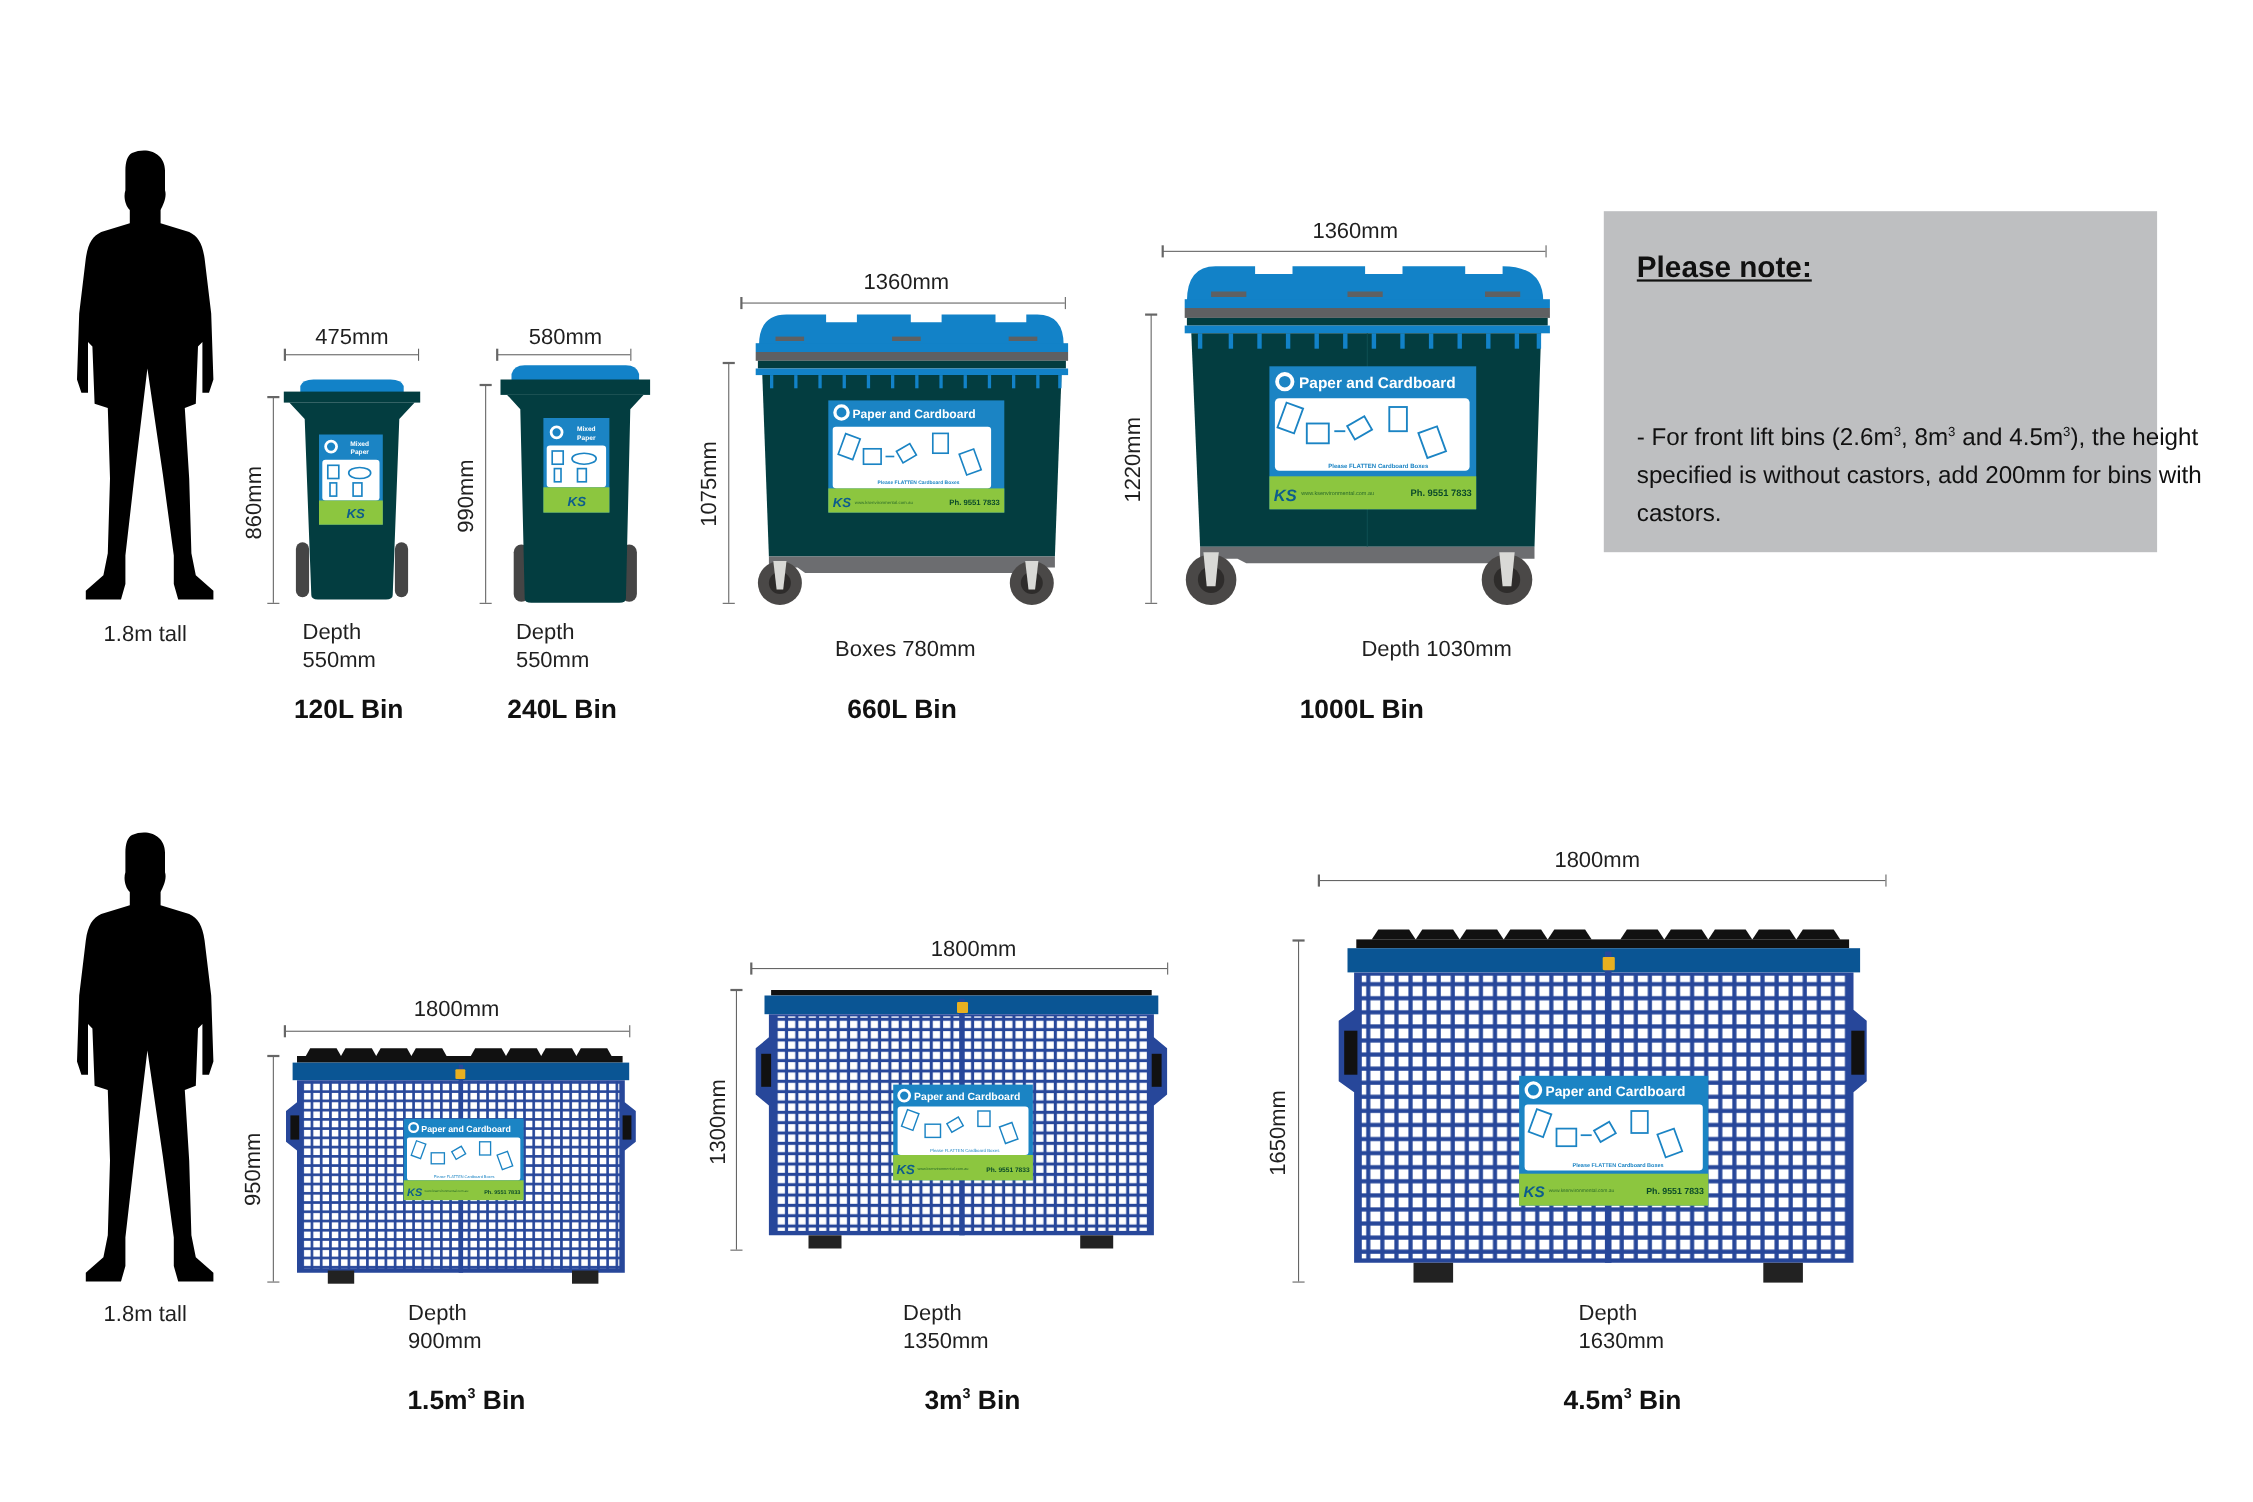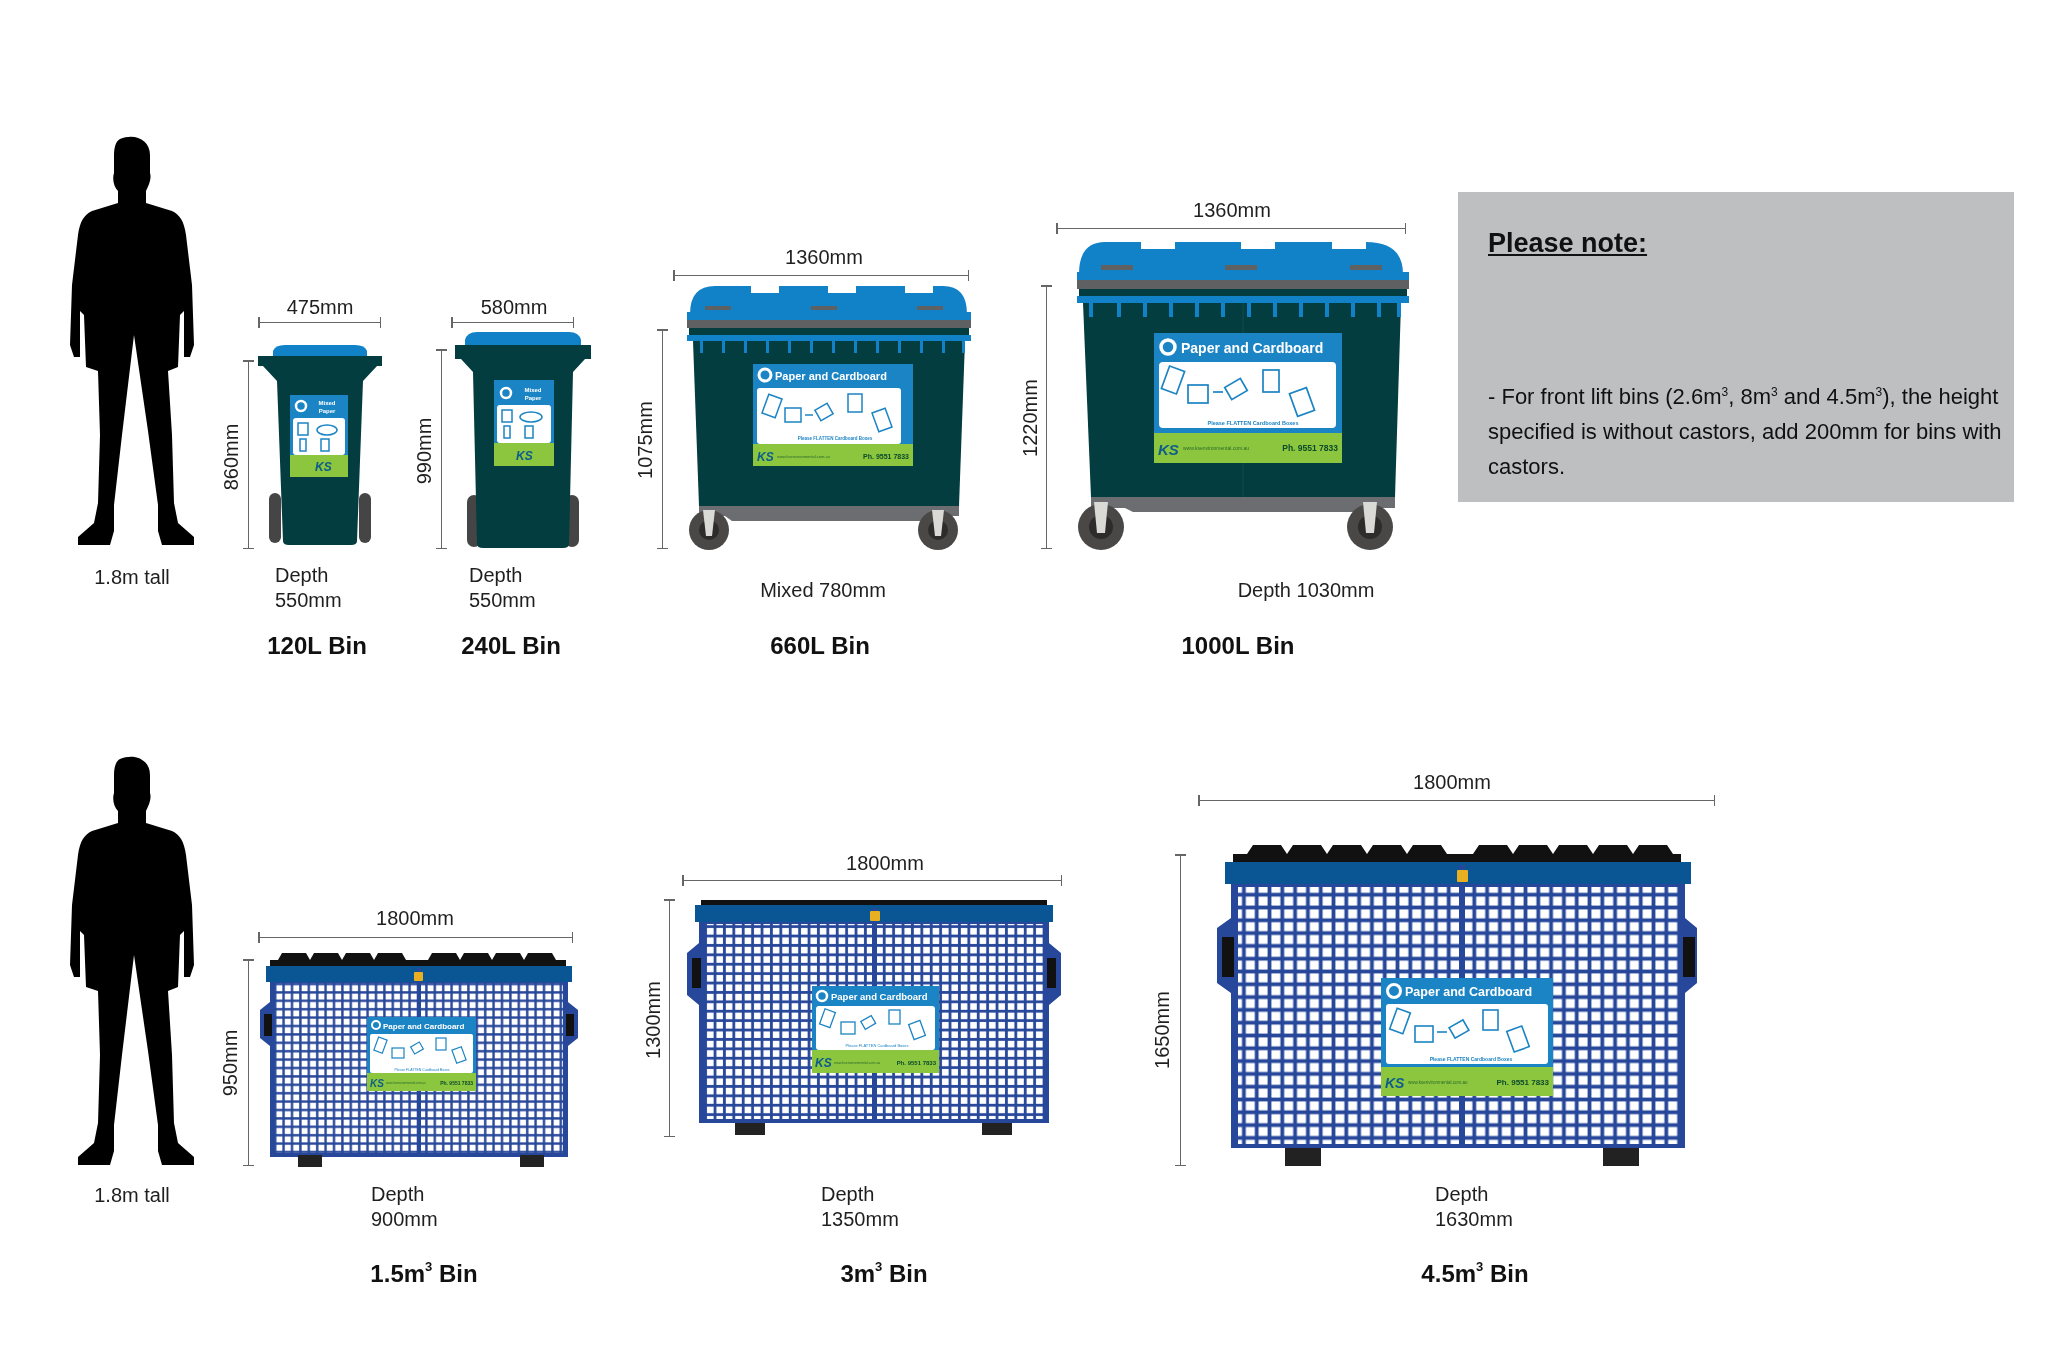--- a/index.html
+++ b/index.html
@@ -11,21 +11,21 @@
           transform:translate(-50%,-50%) rotate(-90deg); }
   .title { position:absolute; font-size:24px; font-weight:bold; color:#111; white-space:nowrap;
            transform:translateX(-50%); line-height:1; }
   .title sup { font-size:13px; vertical-align:top; position:relative; top:-2px; }
   .dim-h { position:absolute; height:0; border-top:1.5px solid #666; }
   .dim-h::before, .dim-h::after { content:""; position:absolute; top:-6px; width:1.5px; height:11px; background:#666; }
   .dim-h::before { left:-1px; } .dim-h::after { right:-1px; }
   .dim-v { position:absolute; width:0; border-left:1.5px solid #666; }
   .dim-v::before, .dim-v::after { content:""; position:absolute; left:-6px; height:1.5px; width:11px; background:#666; }
   .dim-v::before { top:-1px; } .dim-v::after { bottom:-1px; }
-  .note { position:absolute; left:1458px; top:192px; width:556px; height:310px; background:#bebfc1; }
+  .note { position:absolute; left:1458px; top:192px; width:503px; height:310px; background:#bebfc1; }
   .note-title { position:absolute; left:30px; top:36px; font-size:27px; font-weight:bold; text-decoration:underline; color:#111; }
   .note-p { position:absolute; left:30px; width:540px; font-size:22px; line-height:35px; color:#111; }
   .note-p sup { font-size:12px; }
   svg { position:absolute; overflow:visible; }
 </style>
 </head>
 <body>
 
 <svg style="left:62px;top:135px;" width="140" height="420" viewBox="0 0 140 420">
   <path fill="#000" d="M58 4 C72 -2 88 4 88 20 L88 38 C90 44 86 52 84 56 L84 68 L110 76 C118 80 122 86 124 100 L130 150 L132 210 L128 222 L122 222 L122 176 L118 180 L116 232 L106 236 L110 300 L112 368 L116 388 L132 402 L132 410 L100 410 L96 396 L96 370 L86 296 L72 200 L60 300 L52 370 L52 396 L48 410 L16 410 L16 402 L32 388 L36 368 L38 300 L36 236 L24 232 L22 180 L18 176 L18 222 L12 222 L8 210 L10 150 L16 100 C18 86 22 80 30 76 L56 68 L56 56 C52 52 50 44 52 38 L52 20 C52 12 54 6 58 4 Z"></path>
@@ -132,21 +132,21 @@
     <rect x="132" y="122" width="14" height="12" transform="rotate(-30 139 128)"></rect>
     <rect x="163" y="110" width="14" height="18"></rect>
     <rect x="190" y="126" width="14" height="20" transform="rotate(-20 197 136)"></rect>
   </g>
   <text x="150" y="156" font-size="4.5" fill="#1b84c4" text-anchor="middle" font-weight="bold" font-family="Liberation Sans, sans-serif">Please FLATTEN Cardboard Boxes</text>
   <rect x="68" y="160" width="160" height="22" fill="#8cc63f"></rect>
   <text x="72" y="177" font-size="12" fill="#0d5c8c" font-weight="bold" font-style="italic" font-family="Liberation Sans, sans-serif">KS</text>
   <text x="92" y="174" font-size="4" fill="#2a6a2a" font-family="Liberation Sans, sans-serif">www.ksenvironmental.com.au</text>
   <text x="224" y="175" font-size="7" fill="#0b4a2a" text-anchor="end" font-weight="bold" font-family="Liberation Sans, sans-serif">Ph. 9551 7833</text>
 </svg>
-<div class="lbl c" style="left:823px;top:580px;">Mixed 780mm</div>
+<div class="lbl c" style="left:823px;top:580px;">Boxes 780mm</div>
 <div class="title" style="left:820px;top:634px;text-align:center;">660L Bin</div>
 
 <div class="lbl c" style="left:1232px;top:200px;">1360mm</div>
 <div class="dim-h" style="left:1057px;top:228px;width:348px;"></div>
 <div class="dim-v" style="left:1046px;top:286px;height:262px;"></div>
 <div class="vlbl" style="left:1030px;top:418px;">1220mm</div>
 <svg style="left:1075px;top:240px;" width="340" height="315" viewBox="0 0 340 315">
   <path d="M4 34 Q4 2 30 2 L66 2 L66 9 L100 9 L100 2 L166 2 L166 9 L200 9 L200 2 L257 2 L257 9 L291 9 L291 2 Q328 2 328 34 Z" fill="#1282c8"></path>
   <rect x="2" y="32" width="332" height="8" fill="#1282c8"></rect>
   <rect x="26" y="25" width="32" height="5" fill="#5f6062"></rect>

